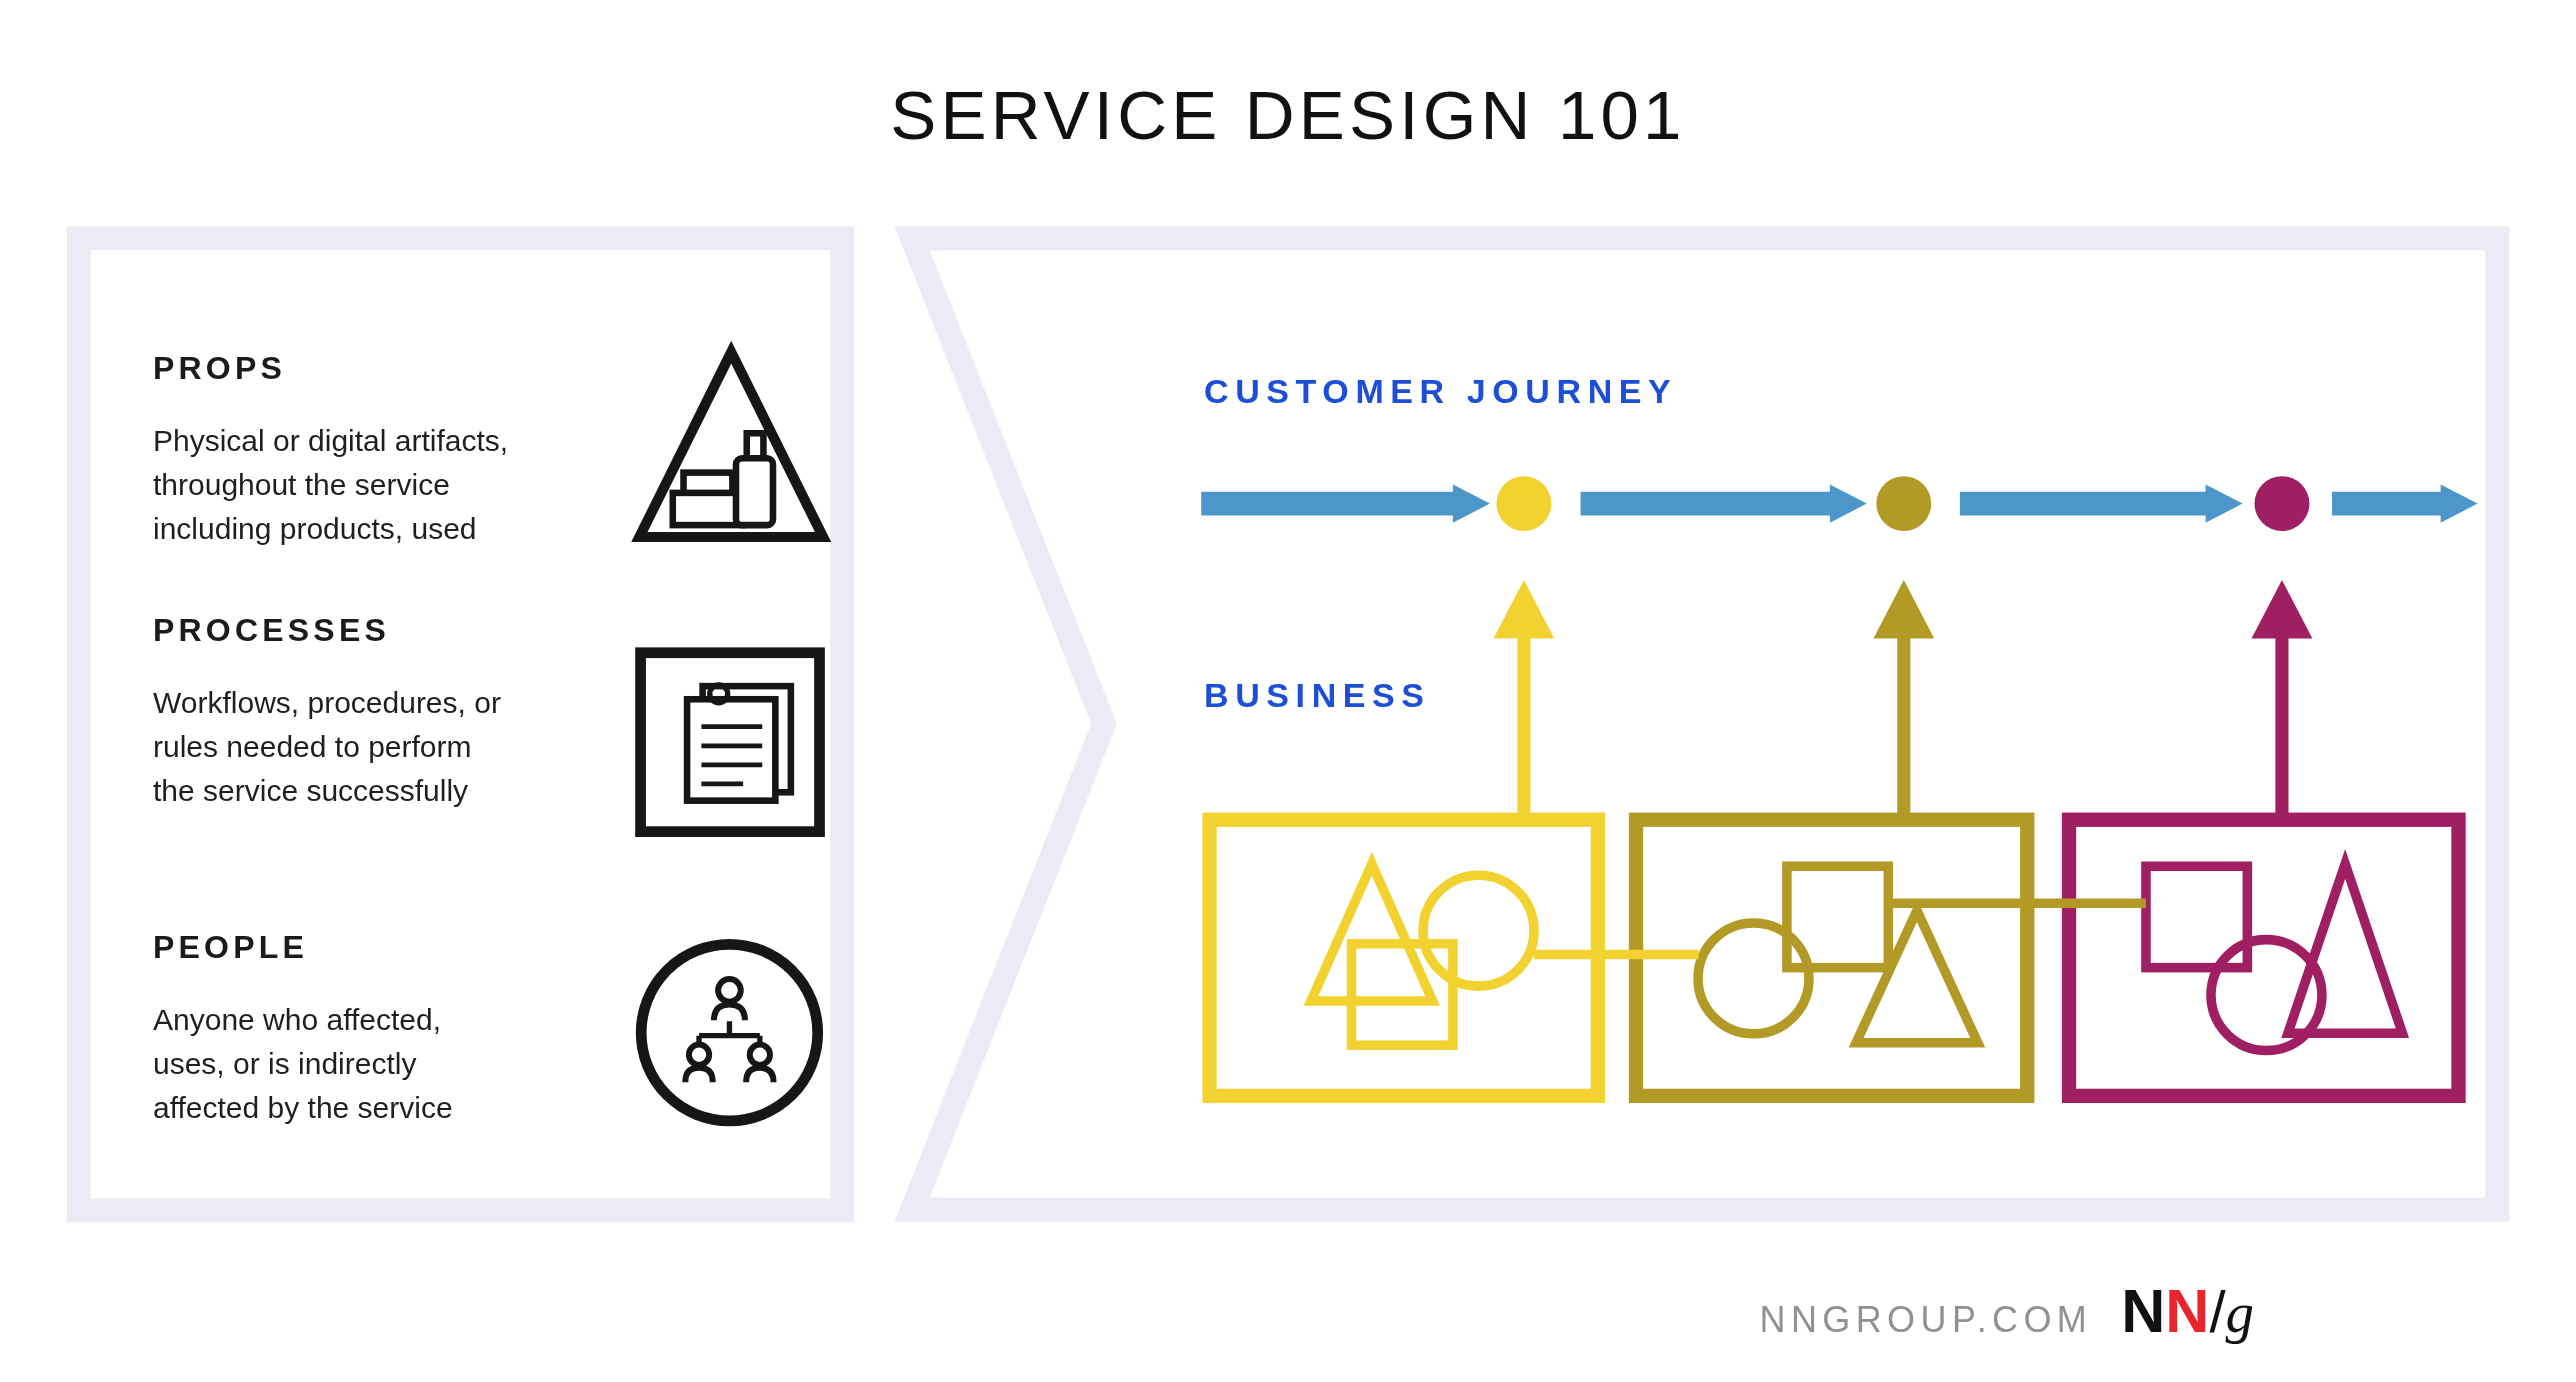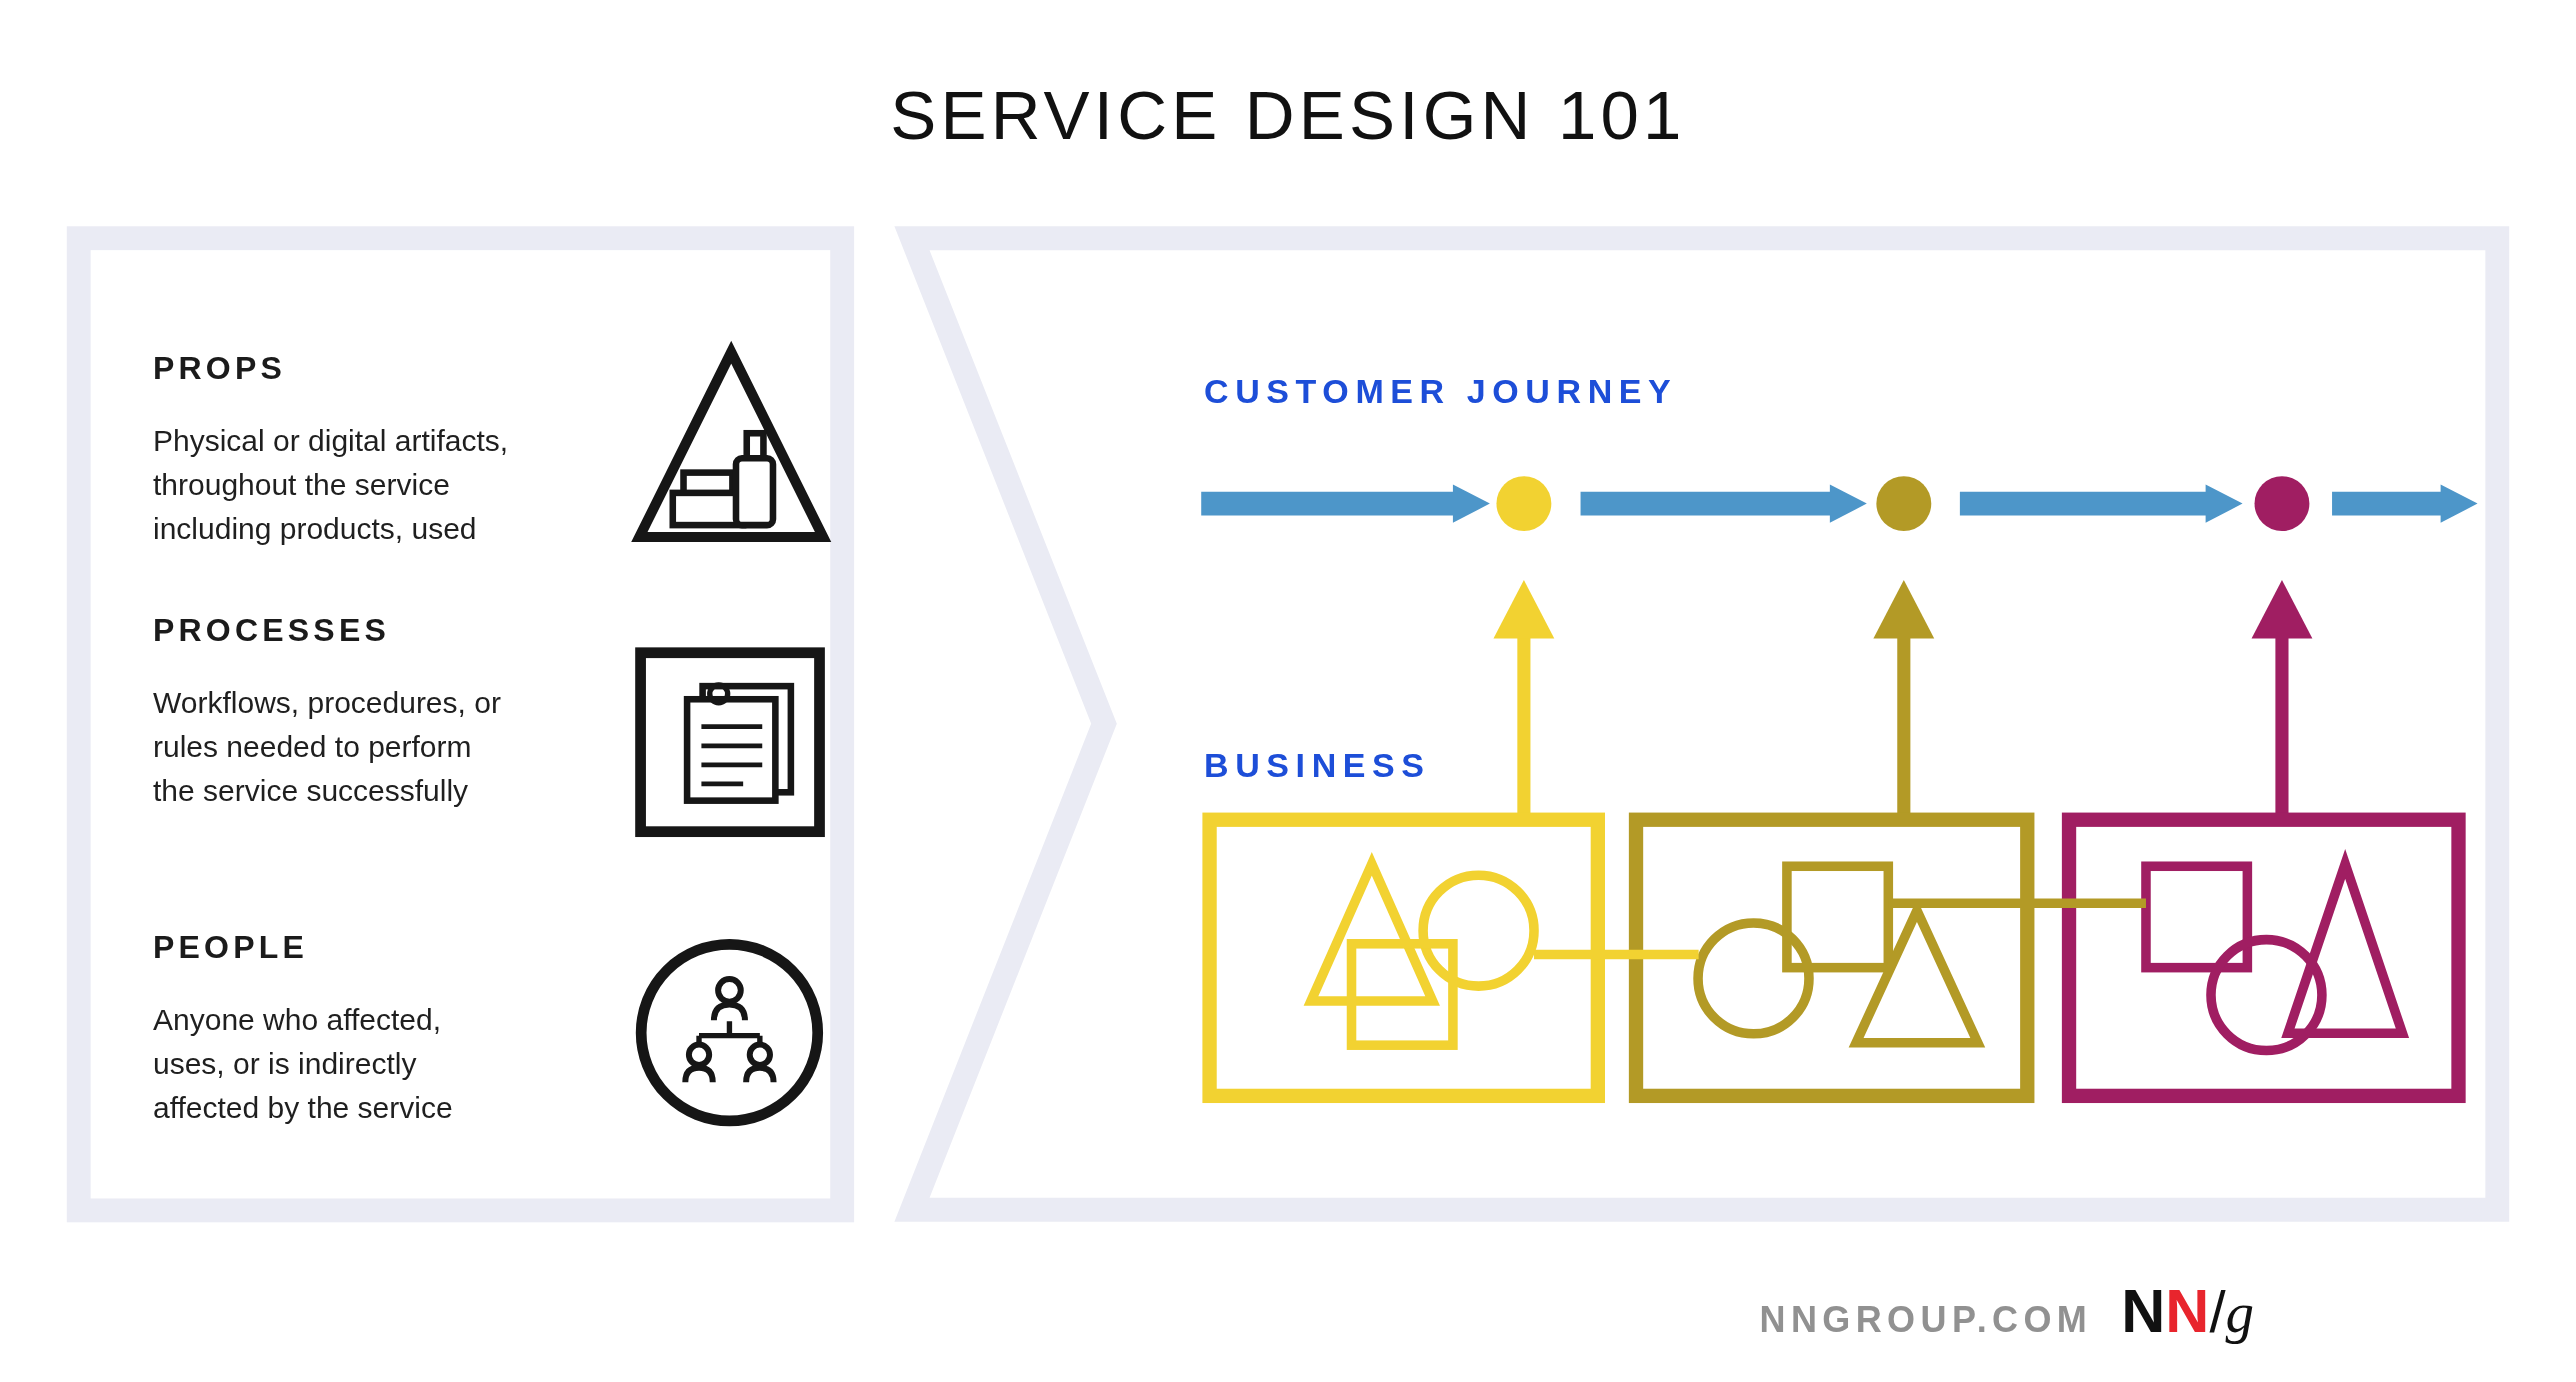--- a/index.html
+++ b/index.html
@@ -50,21 +50,21 @@
   .footer {
     position: absolute;
     top: 1276px;
     right: 322px;
     display: flex;
     align-items: baseline;
     gap: 29px;
   }
   .footer-site {
     font-size: 36px;
-    font-weight: 700;
+    font-weight: 400;
     letter-spacing: 5.4px;
     color: #919191;
   }
   .logo { font-size: 61px; font-weight: 800; letter-spacing: 0; }
   .logo .n1 { color: #111111; }
   .logo .n2 { color: #e8252d; }
   .logo .slash { color: #111111; font-weight: 400; font-size: 58px; }
   .logo .g { color: #111111; font-weight: 400; font-size: 57px; font-family: "Liberation Serif", "DejaVu Serif", serif; font-style: italic; }
 </style>
 </head>
@@ -174,21 +174,21 @@
   </div>
 
   <div class="legend-block" style="top:929px">
     <div class="legend-label">PEOPLE</div>
     <div class="legend-line">Anyone who affected,</div>
     <div class="legend-line">uses, or is indirectly</div>
     <div class="legend-line">affected by the service</div>
   </div>
 
   <div class="section-label" style="left:1204px; top:372px">CUSTOMER JOURNEY</div>
-  <div class="section-label" style="left:1204px; top:746px">BUSINESS</div>
+  <div class="section-label" style="left:1204px; top:676px">BUSINESS</div>
 
   <div class="footer">
     <div class="footer-site">NNGROUP.COM</div>
     <div class="logo">
       <span class="n1">N</span><span class="n2">N</span><span class="slash">/</span><span class="g">g</span>
     </div>
   </div>
 
 </div>
 

